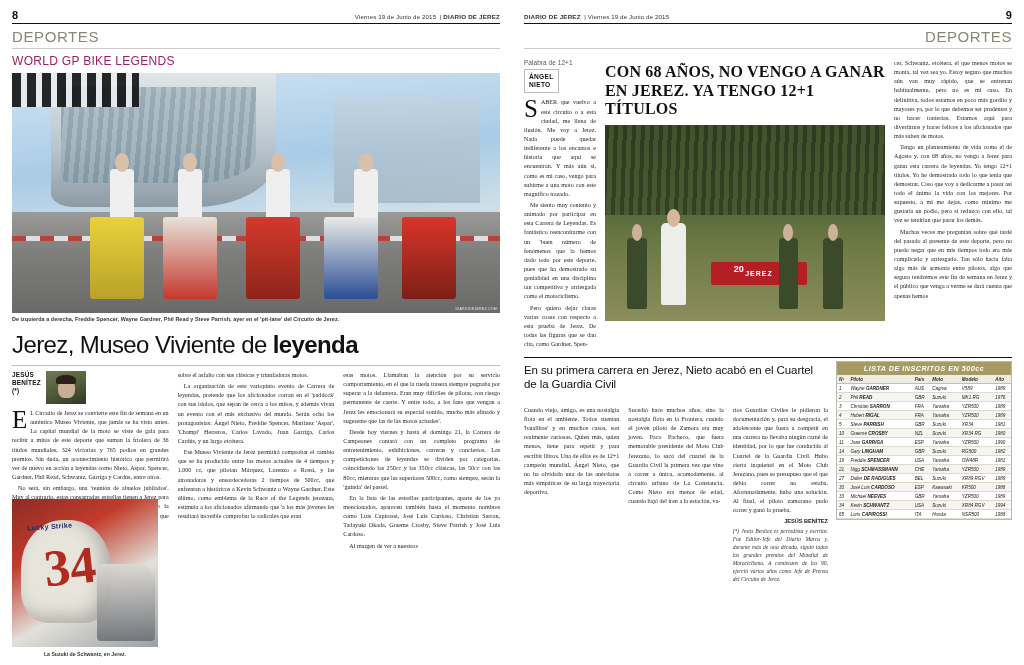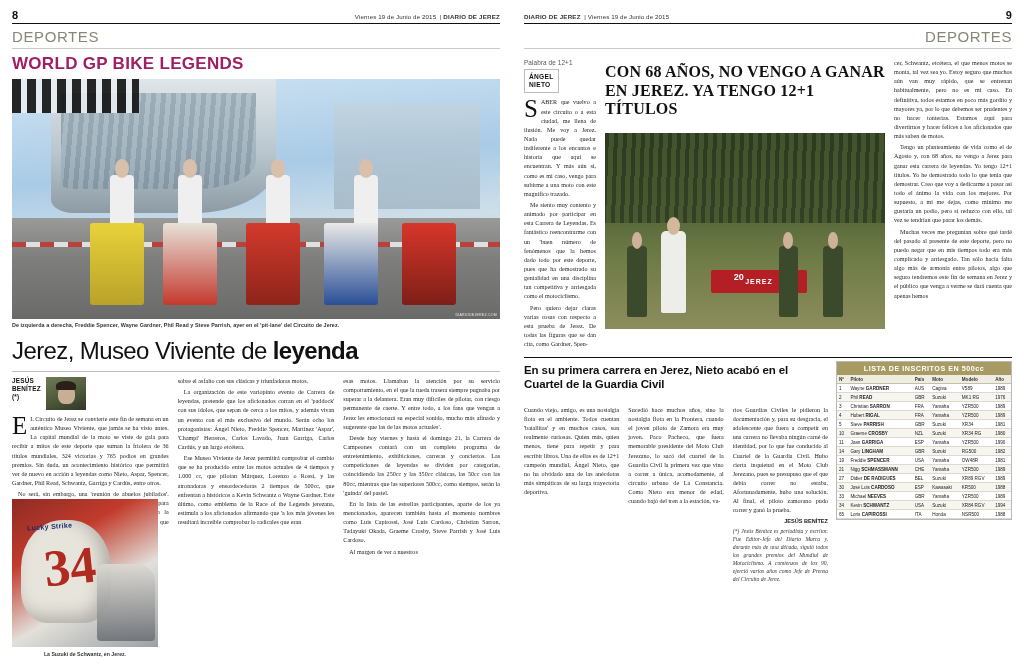--- a/index.html
+++ b/index.html
@@ -14,21 +14,21 @@
   .rh{display:flex;align-items:flex-end;font-size:6.2px;letter-spacing:.1px;color:#3a3a3a;}
   .rh-l{justify-content:space-between;}
   .rh .folio{font-size:11px;font-weight:bold;color:#111;line-height:1;}
   .rh .meta{font-size:6.2px;color:#333;white-space:nowrap;padding-bottom:1px;}
   .rh .meta b{font-weight:bold;letter-spacing:.2px;}
   .rule-head{border-top:1.6px solid #111;margin-top:2px;}
   .section{font-size:15px;letter-spacing:.6px;color:#8b8673;font-weight:400;margin:4px 0 2px;}
   .section.right{text-align:right;}
   .rule-thin{border-top:.7px solid #c9c9c9;margin:3px 0 5px;}
 
-  .kicker{font-size:17px;font-weight:bold;color:#9e1f63;letter-spacing:.3px;margin:0 0 5px;}
+  .kicker{font-size:12px;font-weight:normal;color:#9e1f63;letter-spacing:.3px;margin:0 0 5px;}
 
   
   .photo{position:relative;width:100%;height:240px;overflow:hidden;}
   .sky{position:absolute;inset:0;background:linear-gradient(175deg,#cfe3f2 0%,#a9cbe6 38%,#cfdfe9 62%,#b9c8d2 100%);}
   .bldg{position:absolute;left:8%;top:0;width:46%;height:56%;
         background:linear-gradient(180deg,#dfe6ea 0%,#b9c6ce 55%,#8d9ba4 100%);
         border-radius:0 0 36% 10%;}
   .bldg2{position:absolute;left:10%;top:6%;width:40%;height:40%;
         background:repeating-linear-gradient(95deg,#6d8492 0 5px,#93a8b5 5px 10px);opacity:.55;border-radius:0 0 30% 6%;}
   .bldg3{position:absolute;right:4%;top:10%;width:30%;height:44%;
@@ -85,25 +85,25 @@
   .p3sky{position:absolute;inset:0;background:linear-gradient(180deg,#2e3f22 0%,#4a5c31 30%,#6d7a46 62%,#8c8d5c 100%);}
   .p3crowd{position:absolute;left:0;top:0;width:100%;height:46%;background:repeating-linear-gradient(92deg,#2b3a20 0 4px,#46562f 4px 9px);opacity:.85;}
   .p3banner{position:absolute;left:38%;bottom:18%;width:34%;height:12%;background:#b31f25;border-radius:2px;}
   .p3banner:after{content:"JEREZ";position:absolute;inset:0;color:#fff;font-size:7px;font-weight:bold;display:flex;align-items:center;justify-content:center;letter-spacing:1px;}
   .p3fig{position:absolute;bottom:6%;width:7%;height:36%;background:#3b4a2a;border-radius:4px 4px 2px 2px;}
   .p3fig:after{content:"";position:absolute;left:24%;top:-20%;width:52%;height:24%;background:#cdb198;border-radius:50%;}
   .p3white{position:absolute;left:20%;bottom:8%;width:9%;height:42%;background:#ededea;border-radius:5px 5px 2px 2px;}
   .p3white:after{content:"";position:absolute;left:24%;top:-17%;width:52%;height:22%;background:#d4b79c;border-radius:50%;}
   .p3num{position:absolute;left:46%;bottom:24%;font-size:9px;font-weight:bold;color:#fff;}
 
-  .subhead{font-size:11.5px;font-weight:bold;line-height:1.2;color:#111;letter-spacing:-.1px;margin:3px 0 14px;}
+  .subhead{font-size:11.5px;font-weight:normal;line-height:1.2;color:#111;letter-spacing:-.1px;margin:3px 0 14px;}
   .rule-bold{border-top:1.5px solid #111;margin:6px 0 3px;}
 
   
-  .tbl-wrap{border:.7px solid #b9b9b9;}
+  .tbl-wrap{border:.7px solid #b9b9b9;font-style:italic;}
   .tbl-title{background:#a79a63;color:#fff;font-size:7.2px;font-weight:bold;letter-spacing:.5px;text-align:center;padding:2px 0;}
   table.inscritos{width:100%;border-collapse:collapse;font-size:4.6px;}
   table.inscritos th{background:#efece2;color:#333;font-weight:bold;text-align:left;padding:1.6px 2px;border-bottom:.6px solid #c5c0ae;font-size:4.6px;}
   table.inscritos td{padding:1.5px 2px;border-bottom:.5px solid #ddd9cc;color:#222;white-space:nowrap;overflow:hidden;}
   table.inscritos tr:nth-child(even) td{background:#f7f5ef;}
   table.inscritos td b{font-weight:bold;}
   .sig{font-size:5.6px;font-weight:bold;text-align:right;color:#222;margin-top:2px;}
   .foot-italic{font-family:"Liberation Serif",serif;font-style:italic;font-size:5.6px;line-height:1.45;text-align:justify;color:#333;margin-top:3px;}
   .cols2{display:flex;gap:9px;}
   .cols4{display:flex;gap:8px;}
@@ -228,21 +228,21 @@
         </div>
         <div class="bodytext">
           <p class="first"><span class="dropcap">S</span><span>ABER que vuelvo a este circuito o a esta ciudad, me llena de ilusión. Me voy a Jerez. Nada puede quedar indiferente a los encantos e historia que aquí se encuentran. Y más aún si, como es mi caso, vengo para subirme a una moto con este magnífico trazado.</span></p>
           <p>Me siento muy contento y animado por participar en esta Carrera de Leyendas. Es fantástico reencontrarme con un 'buen número de fenómenos que la hemos dado todo por este deporte, pues que ha demostrado su genialidad en una disciplina tan competitiva y arriesgada como el motociclismo.</p>
           <p>Pero quiero dejar claras varias cosas con respecto a esta prueba de Jerez. De todas las figuras que se dan cita, como Gardner, Spen-</p>
         </div>
       </div>
 
       <div style="flex:1;min-width:0;">
         <h2 class="r-headline">CON 68 AÑOS, NO VENGO A GANAR EN JEREZ. YA TENGO 12+1 TÍTULOS</h2>
-        <div class="photo3" style="margin-top:14px;">
+        <div class="photo3" style="margin-top:6px;">
           <div class="p3sky"></div>
           <div class="p3crowd"></div>
           <div class="p3banner"></div>
           <div class="p3fig" style="left:8%;"></div>
           <div class="p3white"></div>
           <div class="p3num">20</div>
           <div class="p3fig" style="left:62%;"></div>
           <div class="p3fig" style="left:78%;"></div>
         </div>
       </div>

